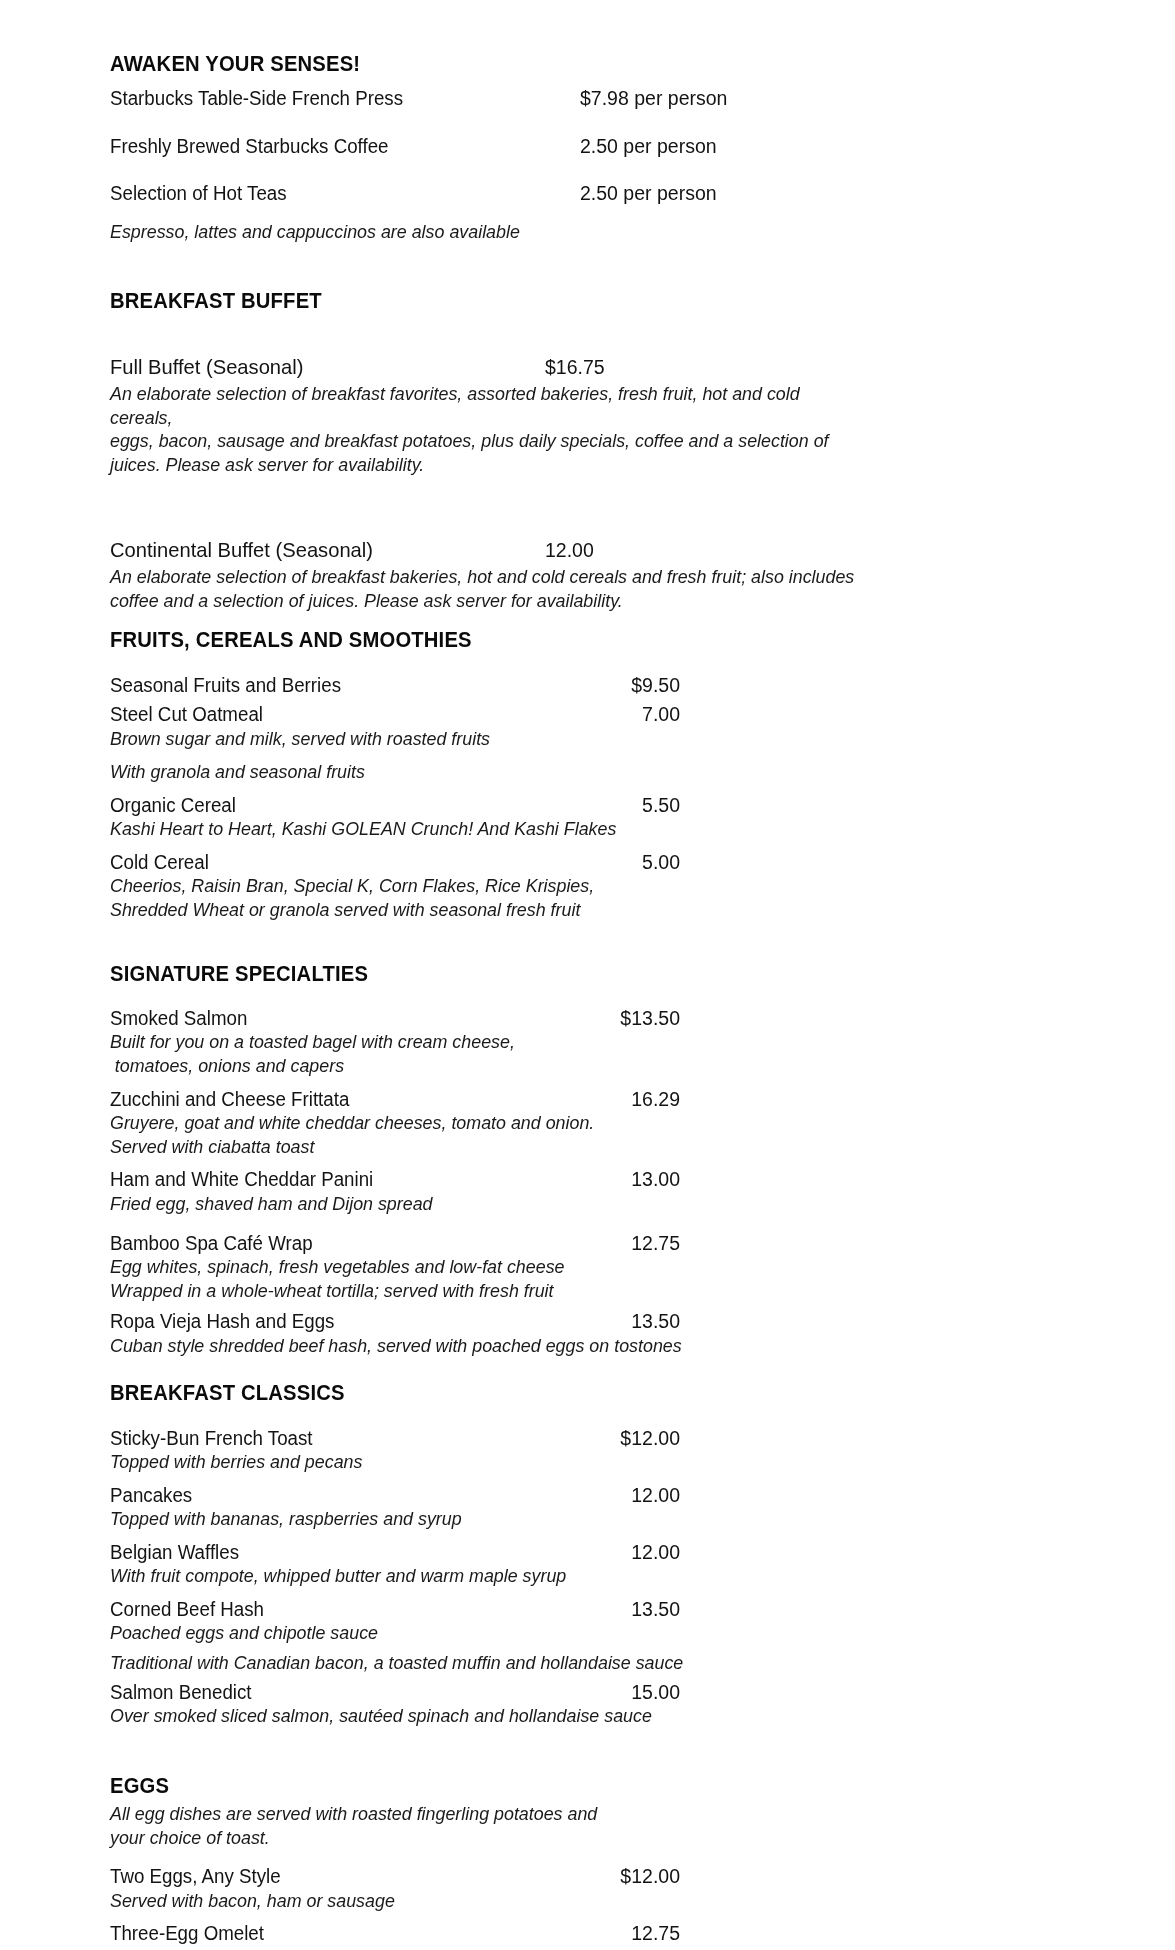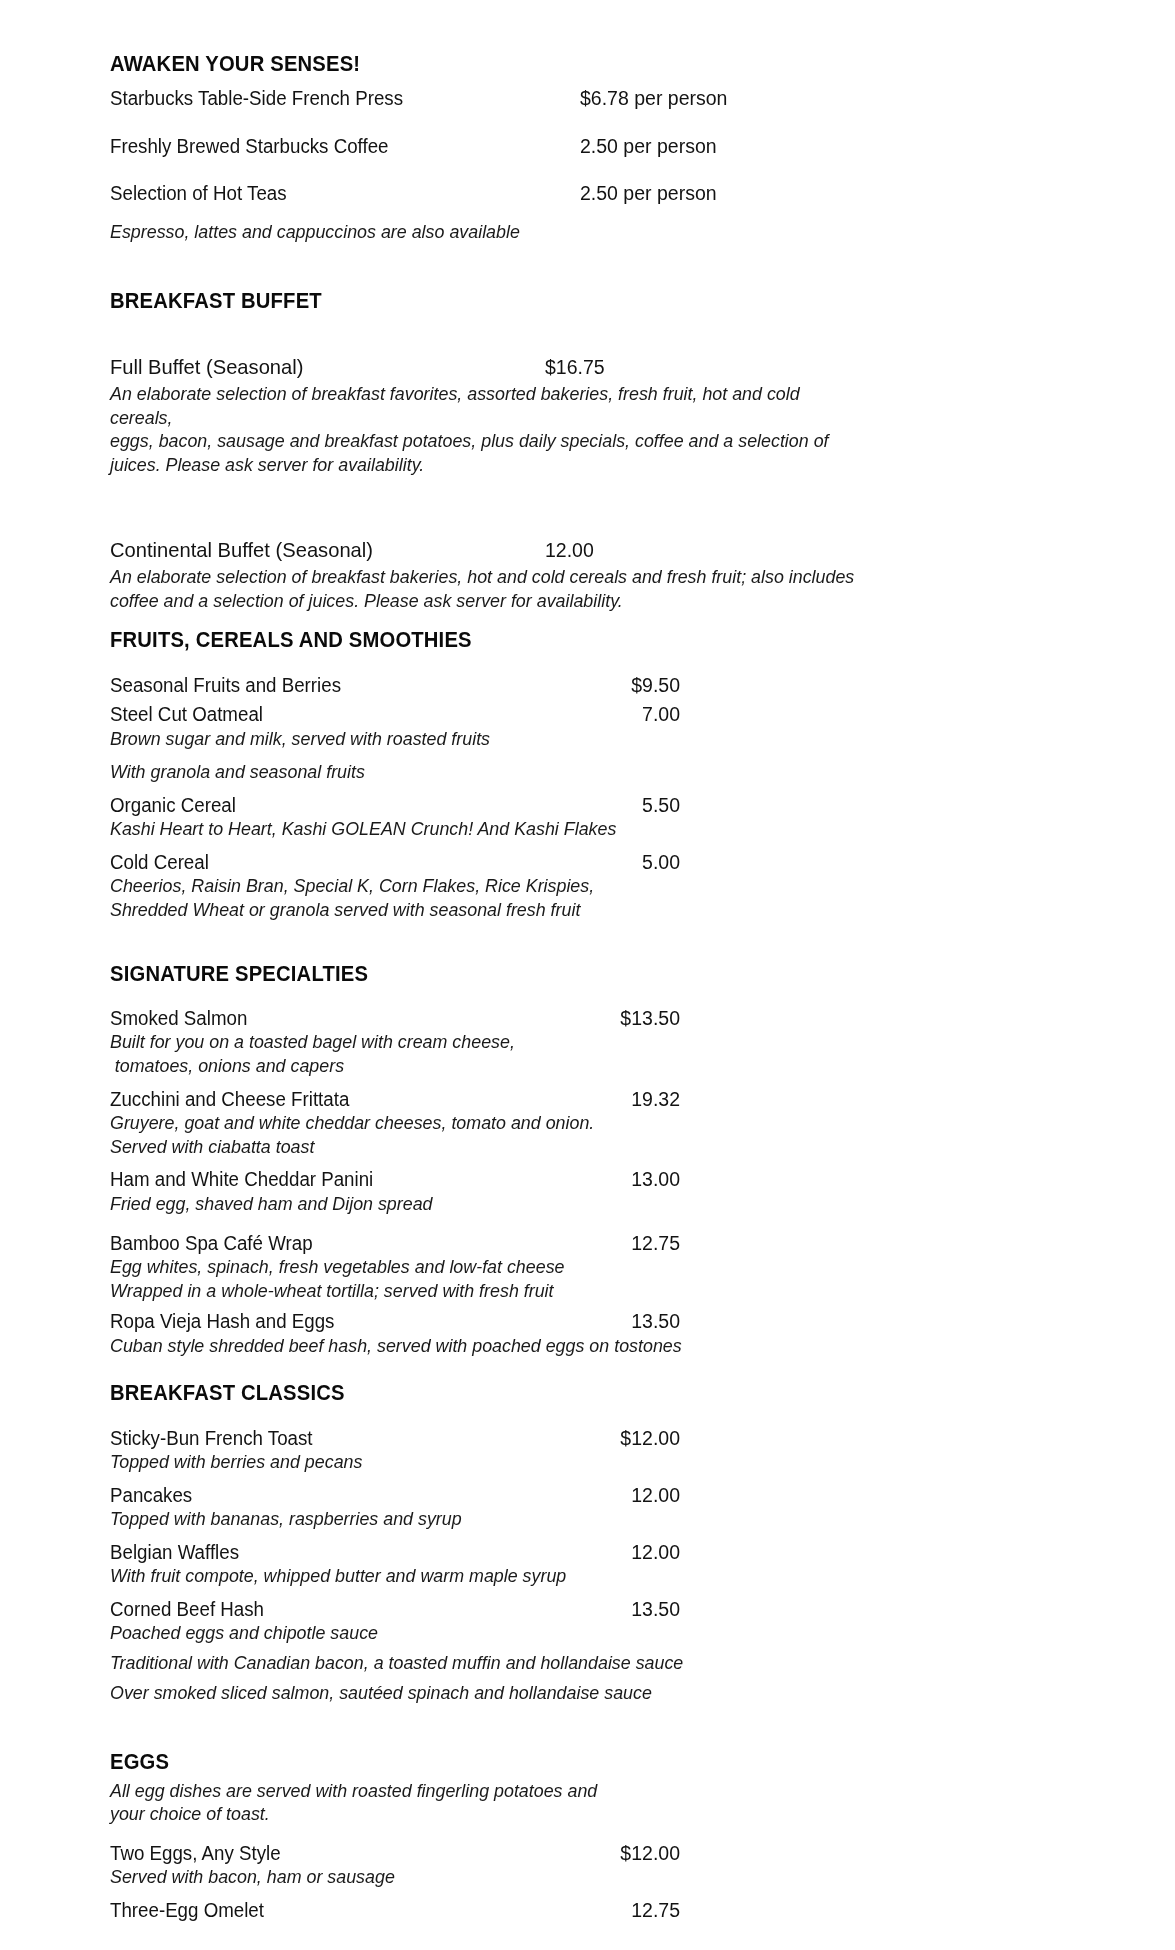--- a/index.html
+++ b/index.html
@@ -117,21 +117,21 @@
 <body>
 
 <div class="page">
   <div class="content">
 
     <div class="section-head">AWAKEN YOUR SENSES!</div>
     <div class="sp-10"></div>
 
     <div class="row pp">
       <span class="name">Starbucks Table-Side French Press</span>
-      <span class="price">$6.78 per person</span>
+      <span class="price">$7.98 per person</span>
     </div>
     <div class="sp-24"></div>
 
     <div class="row pp">
       <span class="name">Freshly Brewed Starbucks Coffee</span>
       <span class="price">2.50 per person</span>
     </div>
     <div class="sp-24"></div>
 
     <div class="row pp">
@@ -209,21 +209,21 @@
     <div class="row item">
       <span class="name">Smoked Salmon</span>
       <span class="price">$13.50</span>
     </div>
     <div class="desc">Built for you on a toasted bagel with cream cheese,</div>
     <div class="desc indent"> tomatoes, onions and capers</div>
     <div class="sp-10"></div>
 
     <div class="row item">
       <span class="name">Zucchini and Cheese Frittata</span>
-      <span class="price">19.32</span>
+      <span class="price">16.29</span>
     </div>
     <div class="desc" style="width:760px">Gruyere, goat and white cheddar cheeses, tomato and onion.</div>
     <div class="desc">Served with ciabatta toast</div>
     <div class="sp-10"></div>
 
     <div class="row item">
       <span class="name">Ham and White Cheddar Panini</span>
       <span class="price">13.00</span>
     </div>
     <div class="desc">Fried egg, shaved ham and Dijon spread</div>
@@ -272,20 +272,24 @@
     <div class="row item">
       <span class="name">Corned Beef Hash</span>
       <span class="price">13.50</span>
     </div>
     <div class="desc">Poached eggs and chipotle sauce</div>
     <div class="sp-6"></div>
 
     <div class="desc" style="width:800px">Traditional with Canadian bacon, a toasted muffin and hollandaise sauce</div>
     <div class="sp-6"></div>
 
+    <div class="row item">
+      <span class="name">Salmon Benedict</span>
+      <span class="price">15.00</span>
+    </div>
     <div class="desc" style="width:800px">Over smoked sliced salmon, sautéed spinach and hollandaise sauce</div>
 
     <div class="sp-46"></div>
 
     <div class="section-head">EGGS</div>
     <div class="sp-3"></div>
     <div class="desc" style="width:760px">All egg dishes are served with roasted fingerling potatoes and</div>
     <div class="desc" style="width:760px">your choice of toast.</div>
     <div class="sp-16"></div>
 

